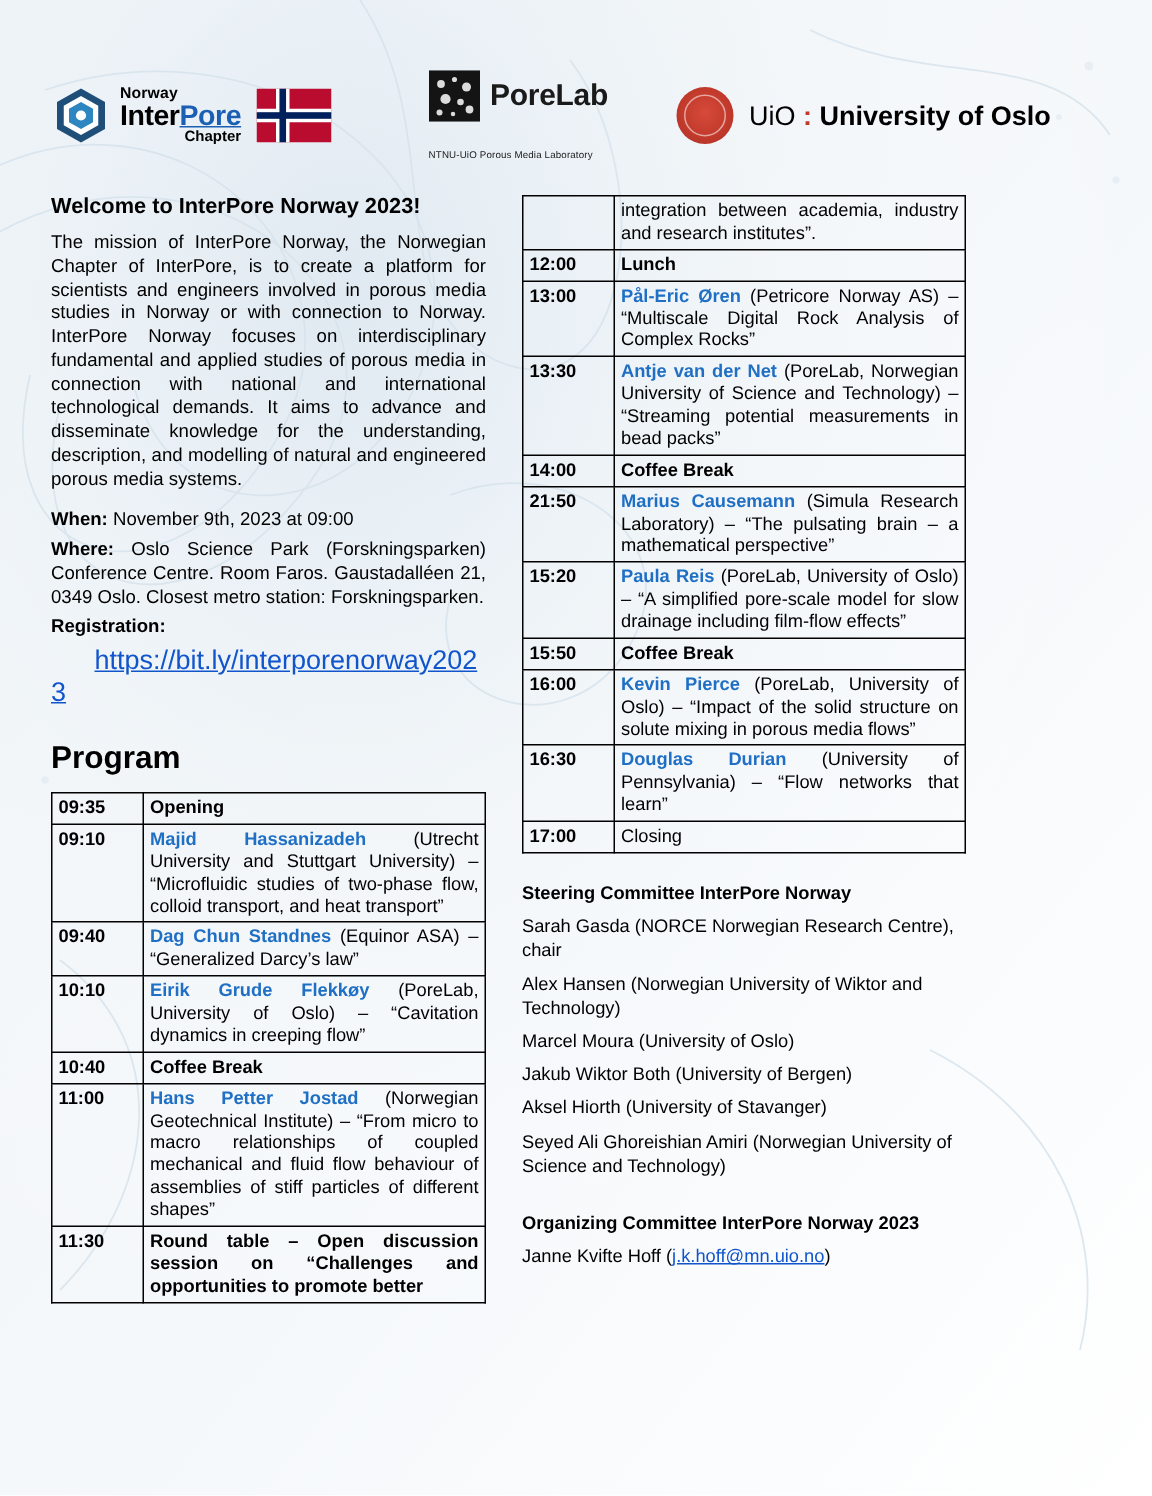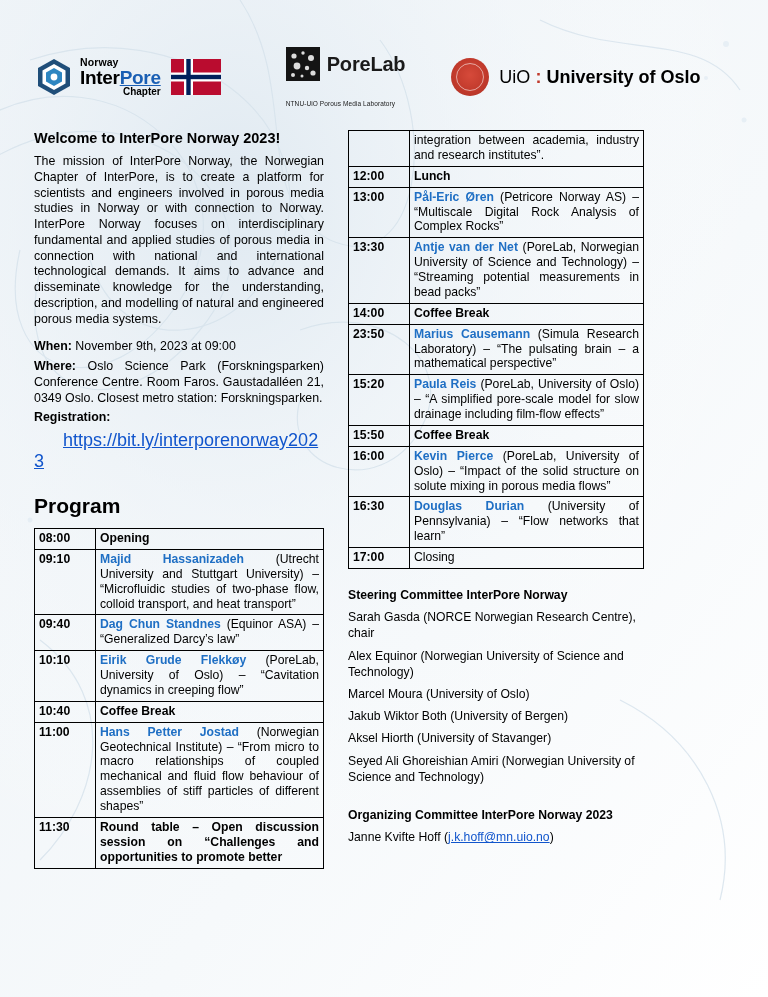--- a/index.html
+++ b/index.html
@@ -296,21 +296,21 @@
       <p class="meta"><b>Where:</b><span> Oslo Science Park (Forskningsparken) Conference Centre. Room Faros. Gaustadalléen 21, 0349 Oslo. Closest metro station: Forskningsparken.</span></p>
 
       <p class="meta"><b>Registration:</b></p>
       <a class="link" href="#">https://bit.ly/interporenorway2023</a>
 
       <h1 class="program-title">Program</h1>
 
       <table class="program left">
         <tbody>
             <tr>
-              <td class="time">08:00</td>
+              <td class="time">09:35</td>
               <td class="desc bold">Opening</td>
             </tr>
             <tr>
               <td class="time">09:10</td>
               <td class="desc"><span class="speaker">Majid Hassanizadeh</span> (Utrecht University and Stuttgart University) – “Microfluidic studies of two-phase flow, colloid transport, and heat transport”</td>
             </tr>
             <tr>
               <td class="time">09:40</td>
               <td class="desc"><span class="speaker">Dag Chun Standnes</span> (Equinor ASA) – “Generalized Darcy’s law”</td>
             </tr>
@@ -353,21 +353,21 @@
             </tr>
             <tr>
               <td class="time">13:30</td>
               <td class="desc"><span class="speaker">Antje van der Net</span> (PoreLab, Norwegian University of Science and Technology) – “Streaming potential measurements in bead packs”</td>
             </tr>
             <tr>
               <td class="time">14:00</td>
               <td class="desc bold">Coffee Break</td>
             </tr>
             <tr>
-              <td class="time">23:50</td>
+              <td class="time">21:50</td>
               <td class="desc"><span class="speaker">Marius Causemann</span> (Simula Research Laboratory) – “The pulsating brain – a mathematical perspective”</td>
             </tr>
             <tr>
               <td class="time">15:20</td>
               <td class="desc"><span class="speaker">Paula Reis</span> (PoreLab, University of Oslo) – “A simplified pore-scale model for slow drainage including film-flow effects”</td>
             </tr>
             <tr>
               <td class="time">15:50</td>
               <td class="desc bold">Coffee Break</td>
             </tr>
@@ -383,21 +383,21 @@
               <td class="time">17:00</td>
               <td class="desc">Closing</td>
             </tr>
           </tbody>
       </table>
 
       <div class="committee">
         <h3>Steering Committee InterPore Norway</h3>
         <div>
             <p class="member">Sarah Gasda (NORCE Norwegian Research Centre), chair</p>
-            <p class="member">Alex Equinor (Norwegian University of Science and Technology)</p>
+            <p class="member">Alex Hansen (Norwegian University of Wiktor and Technology)</p>
             <p class="member">Marcel Moura (University of Oslo)</p>
             <p class="member">Jakub Wiktor Both (University of Bergen)</p>
             <p class="member">Aksel Hiorth (University of Stavanger)</p>
             <p class="member">Seyed Ali Ghoreishian Amiri (Norwegian University of Science and Technology)</p>
           </div>
       </div>
 
       <div class="committee second">
         <h3>Organizing Committee InterPore Norway 2023</h3>
         <div>

